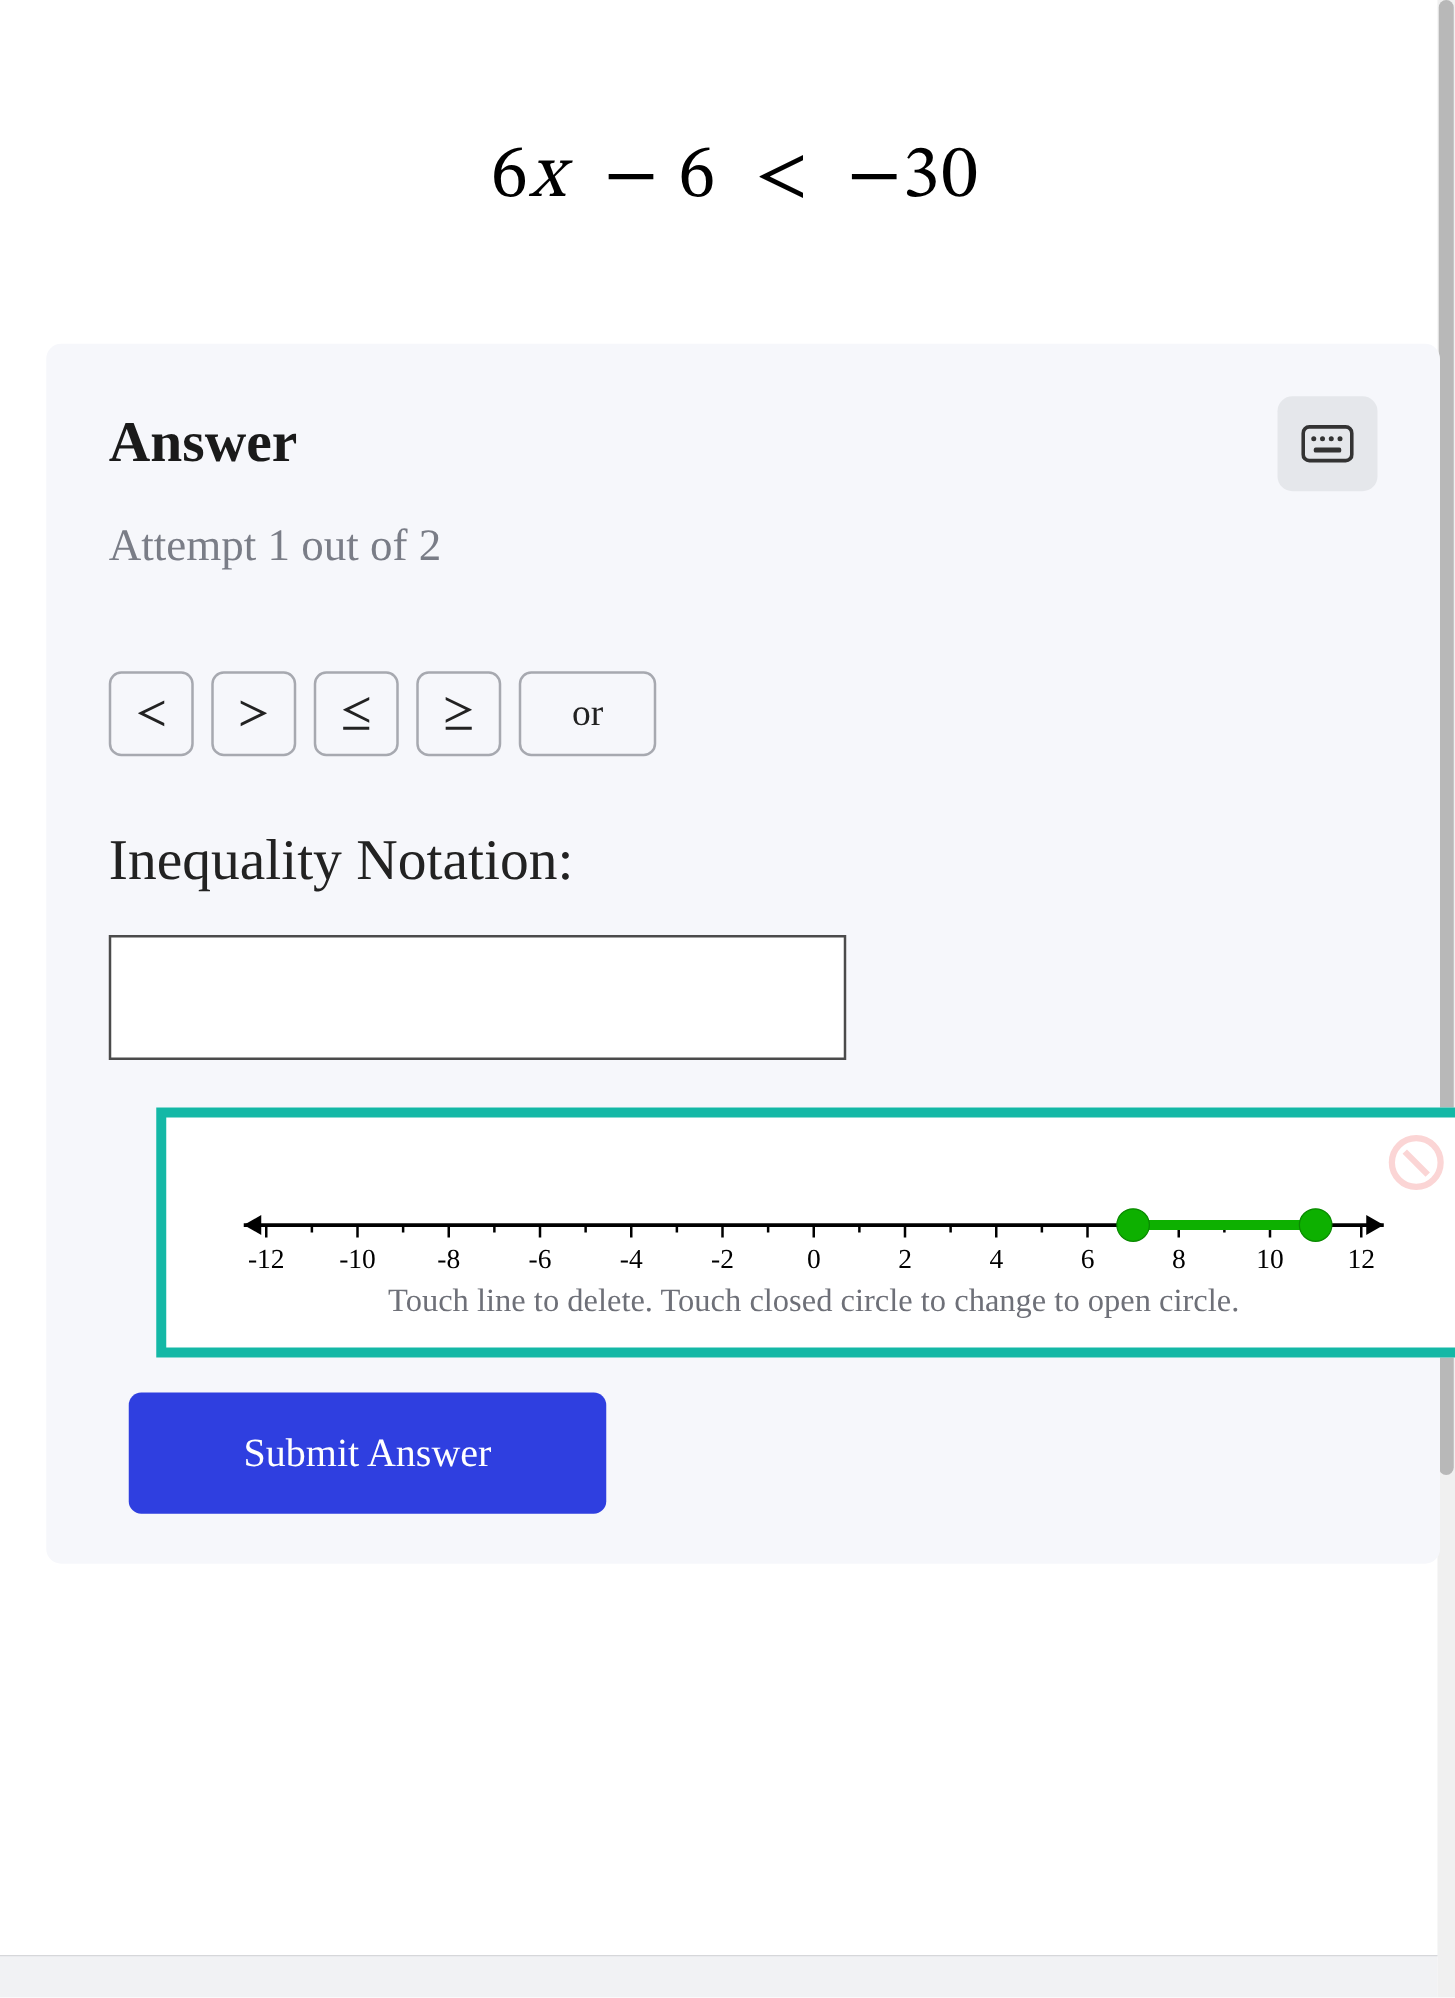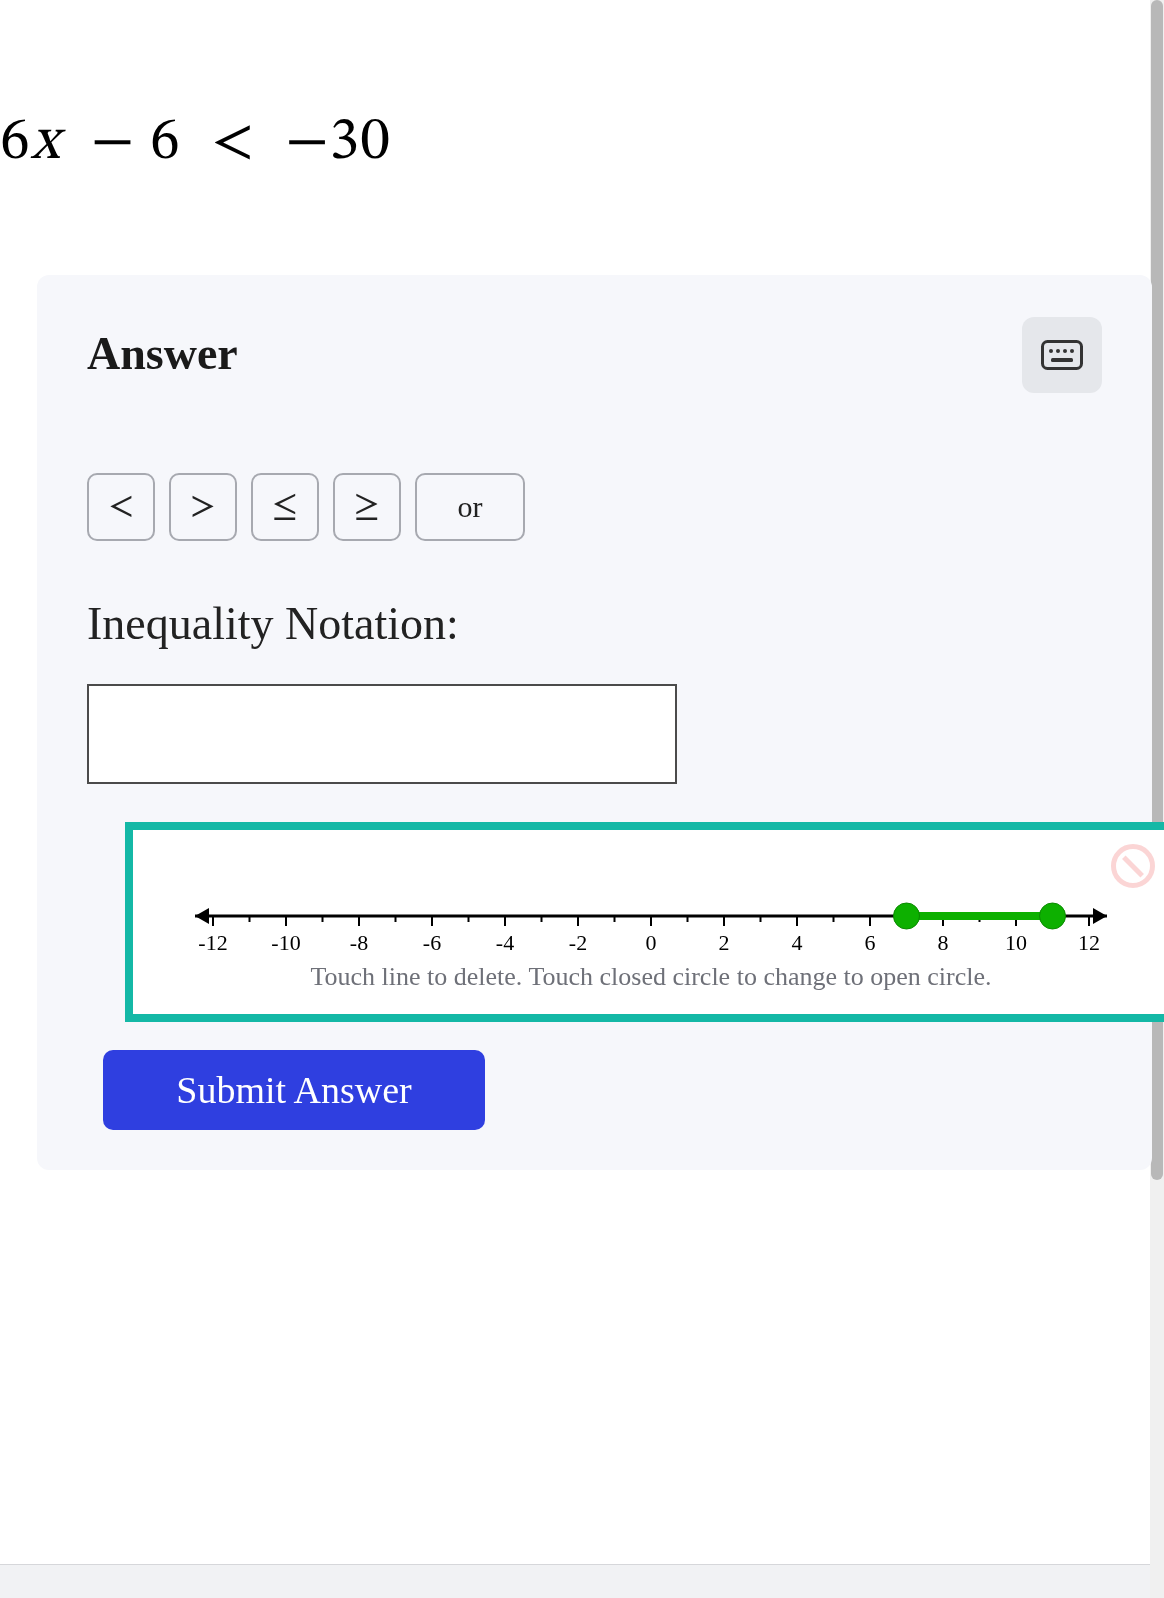--- a/index.html
+++ b/index.html
@@ -30,25 +30,26 @@
       width: 12px;
       height: 1180px;
       background: #b8b8b8;
       border-radius: 6px;
     }
     .problem-equation {
       position: absolute;
       top: 105px;
       left: 0;
       right: 24px;
-      text-align: left;
+      text-align: center;
       font-size: 60px;
       font-family: 'STIX Two Math', 'Cambria Math', 'Times New Roman', serif;
       color: #000;
       letter-spacing: 1px;
+      padding-left: 36px;
     }
     .problem-equation .var { font-style: italic; }
     .answer-panel {
       position: absolute;
       top: 275px;
       left: 37px;
       width: 1115px;
       background: #f6f7fb;
       border-radius: 12px;
       padding: 52px 50px 40px 50px;
@@ -158,26 +159,26 @@
     .axis-hint {
       margin-top: 6px;
       text-align: center;
       font-size: 26px;
       color: #6e7078;
     }
     .submit-btn {
       margin-top: 28px;
       margin-left: 16px;
       width: 382px;
-      height: 80px;
+      height: 97px;
       background: #2f3fe0;
       color: #fff;
       border: none;
       border-radius: 10px;
-      font-size: 38px;
+      font-size: 32px;
       font-family: Georgia, serif;
       cursor: pointer;
       display: flex;
       align-items: center;
       justify-content: center;
     }
     .footer-bar {
       position: absolute;
       left: 0;
       right: 14px;
@@ -210,20 +211,21 @@
           <rect x="1.5" y="1.5" width="39" height="27" rx="5" ry="5" fill="none" stroke="#333" stroke-width="3"></rect>
           <circle cx="10" cy="11" r="2" fill="#333"></circle>
           <circle cx="17" cy="11" r="2" fill="#333"></circle>
           <circle cx="24" cy="11" r="2" fill="#333"></circle>
           <circle cx="31" cy="11" r="2" fill="#333"></circle>
           <rect x="10" y="18" width="22" height="4" rx="1.5" fill="#333"></rect>
         </svg>
       </div>
     </div>
 
+    <div class="attempt">Attempt 1 out of 2</div>
 
     <div class="op-row">
       <div class="op-btn">&lt;</div>
       <div class="op-btn">&gt;</div>
       <div class="op-btn">≤</div>
       <div class="op-btn">≥</div>
       <div class="op-btn or">or</div>
     </div>
 
     <div class="ineq-label">Inequality Notation:</div>

